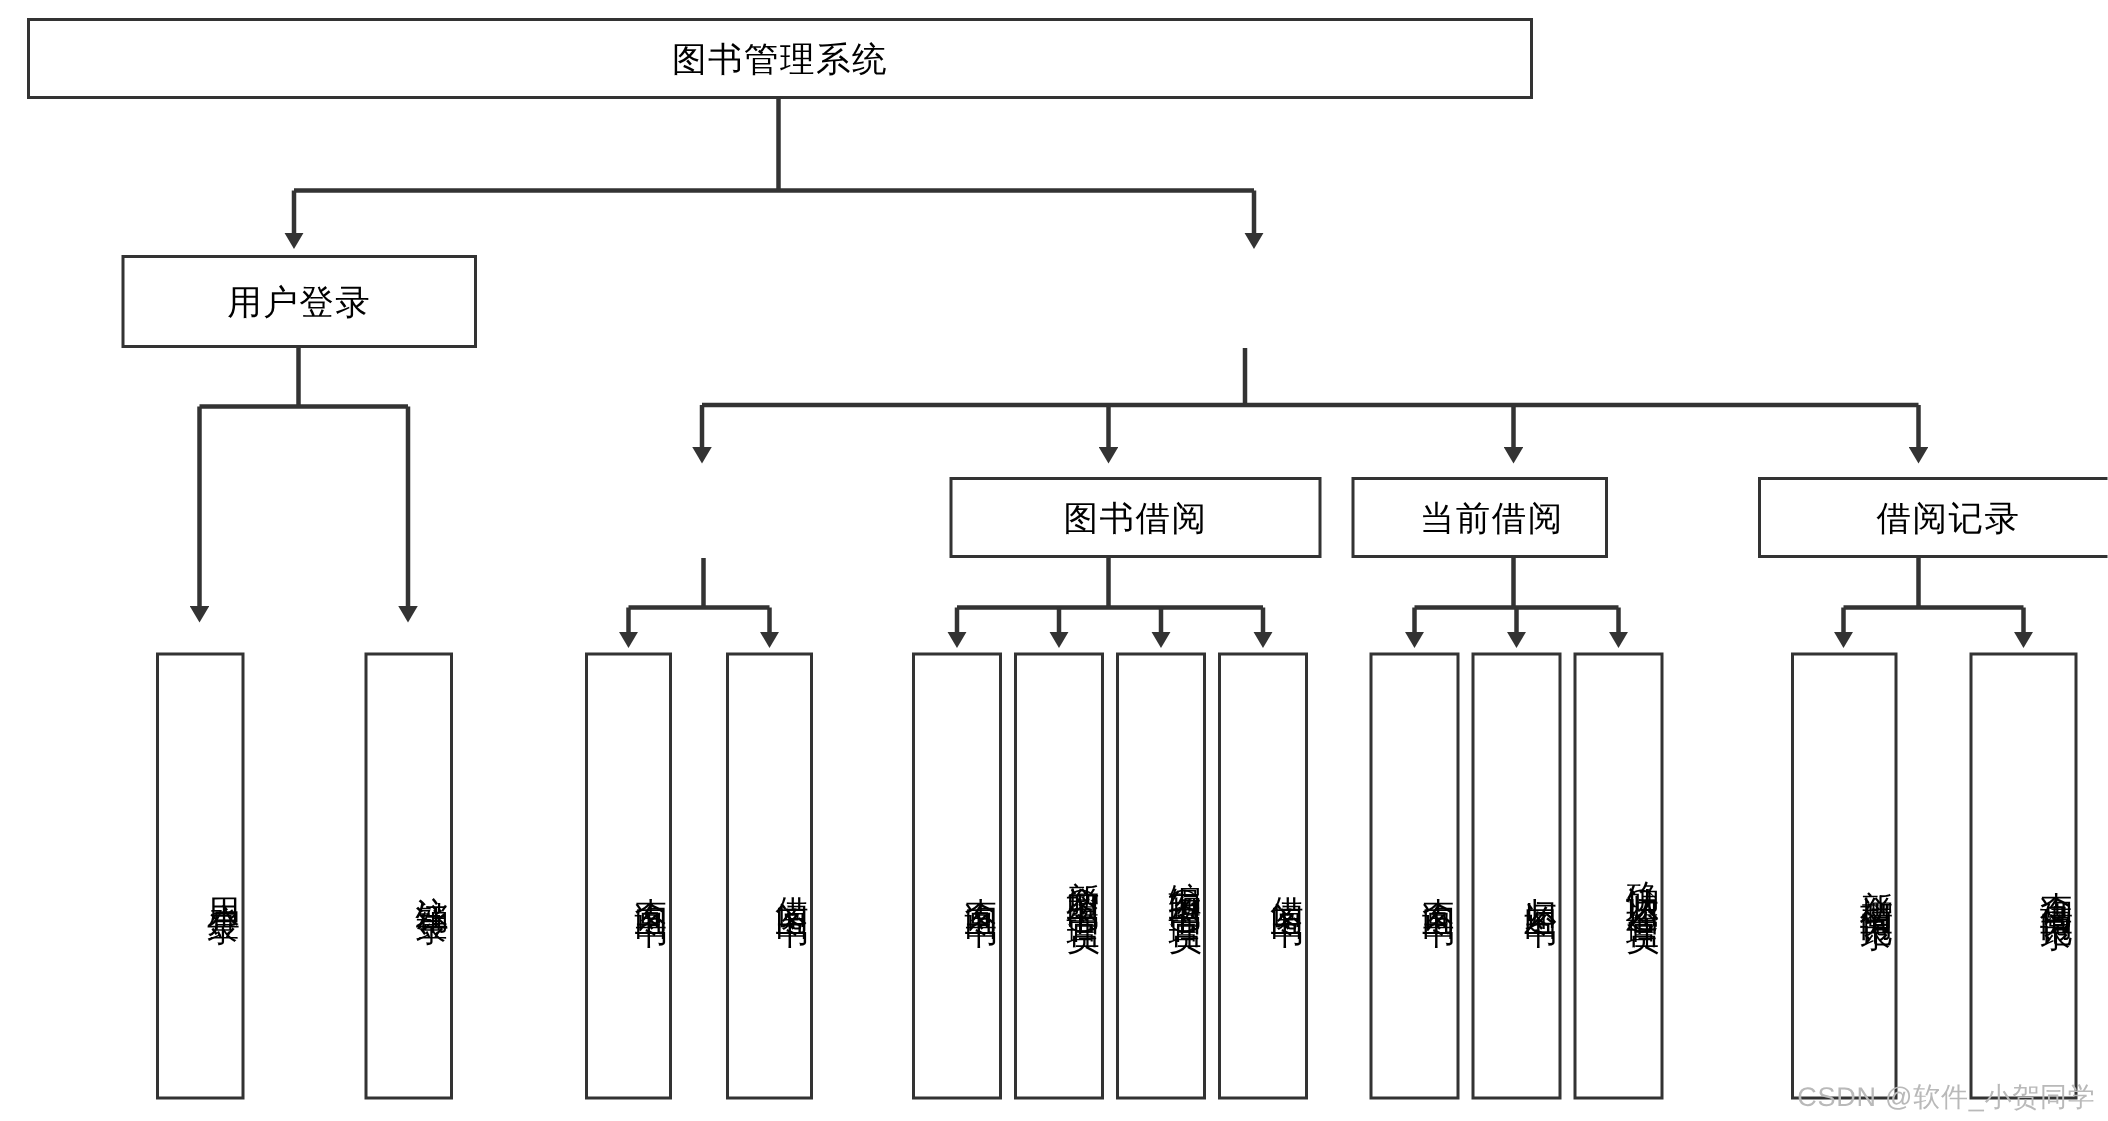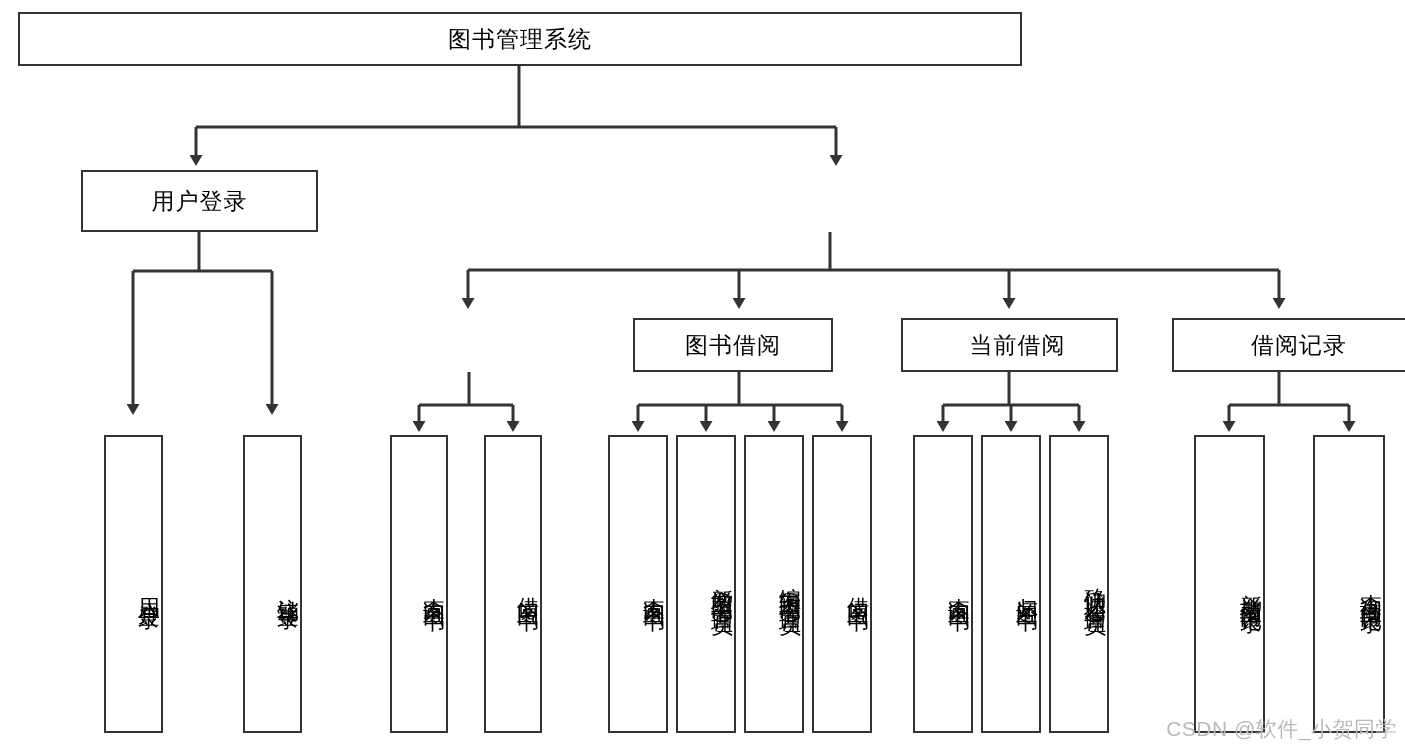--- a/index.html
+++ b/index.html
@@ -6,21 +6,21 @@
   body{width:1405px;height:747px;position:relative;overflow:hidden;
        font-family:"Liberation Sans","DejaVu Sans",sans-serif;}
   #diagram{position:absolute;left:0;top:0;width:1405px;height:747px;}
   .node{position:absolute;box-sizing:border-box;background:#ffffff;
         border:2.5px solid #333333;display:flex;align-items:center;
         justify-content:center;color:#000000;}
   .node.h{font-size:23px;letter-spacing:1px;}
   .node.v{writing-mode:vertical-rl;text-orientation:upright;
           font-size:22px;letter-spacing:4px;padding-top:8px;
           align-items:flex-start;justify-content:center;line-height:1.05;}
-  #watermark{position:absolute;right:8px;bottom:4px;font-size:21px;
+  #watermark{position:absolute;right:8px;bottom:4px;font-size:18px;
              color:#b9b9b9;letter-spacing:0.5px;white-space:nowrap;}
   svg{position:absolute;left:0;top:0;pointer-events:none;}
 </style>
 </head>
 <body>
 
 <div id="diagram">
 
   <svg width="1405" height="747">
     <defs>
@@ -68,22 +68,22 @@
       <path d="M1229,405 L1349,405"></path>
       <path d="M1229,405 L1229,422" marker-end="url(#arr)"></path>
       <path d="M1349,405 L1349,422" marker-end="url(#arr)"></path>
     </g>
   </svg>
 
   <div class="node h" style="left:18px;top:12px;width:1004px;height:54px;">图书管理系统</div>
 
   <div class="node h" style="left:81px;top:170px;width:237px;height:62px;">用户登录</div>
 
-  <div class="node h" style="left:633px;top:318px;width:200px;height:54px;">图书借阅</div>
-  <div class="node h" style="left:901px;top:318px;width:217px;height:54px;padding-left:16px;">当前借阅</div>
+  <div class="node h" style="left:633px;top:318px;width:248px;height:54px;">图书借阅</div>
+  <div class="node h" style="left:901px;top:318px;width:171px;height:54px;padding-left:16px;">当前借阅</div>
   <div class="node h" style="left:1172px;top:318px;width:254px;height:54px;text-align:center;">借阅记录</div>
 
   <div class="node v" style="left:104px;top:435px;width:59px;height:298px;">用户登录</div>
   <div class="node v" style="left:243px;top:435px;width:59px;height:298px;">注销登录</div>
 
   <div class="node v" style="left:390px;top:435px;width:58px;height:298px;">查询图书</div>
   <div class="node v" style="left:484px;top:435px;width:58px;height:298px;">借阅图书</div>
 
   <div class="node v" style="left:608px;top:435px;width:60px;height:298px;">查询图书</div>
   <div class="node v" style="left:676px;top:435px;width:60px;height:298px;">新增图书（管理员）</div>

